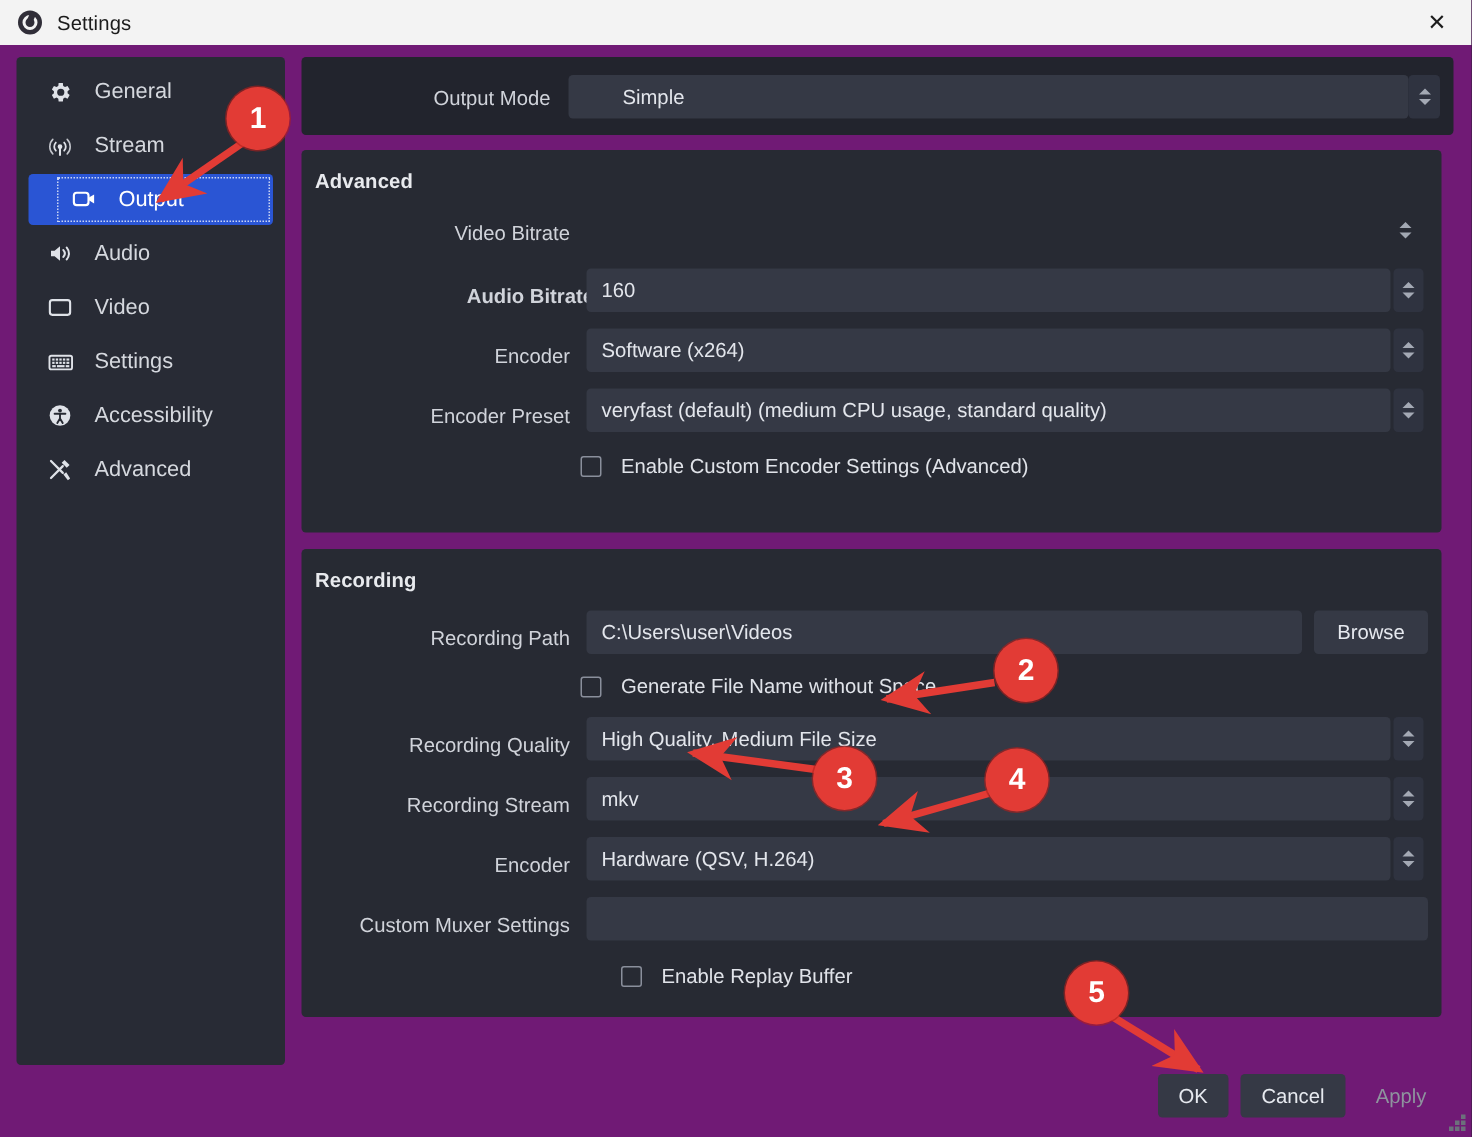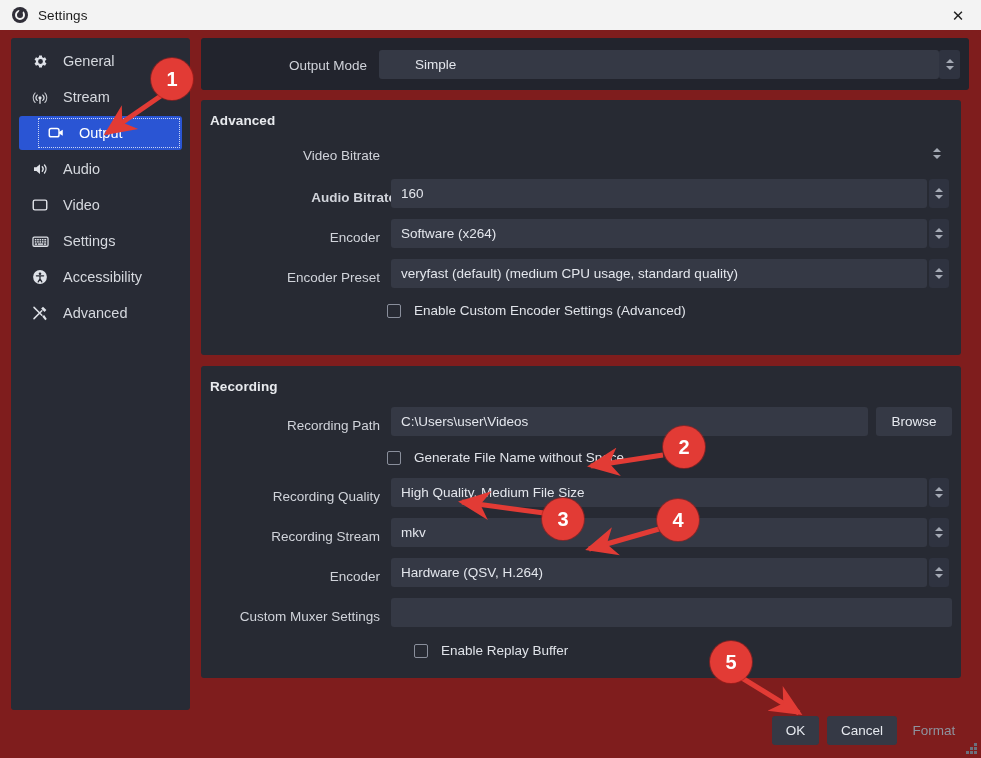--- a/index.html
+++ b/index.html
@@ -38,21 +38,21 @@
   .tb-close{
     position:absolute;right:0;top:0;width:46px;height:30px;
     display:flex;align-items:center;justify-content:center;
     color:#1b1b1b;font-size:15px;line-height:1;
     cursor:default;
   }
 
   
   .body-wrap{
     position:absolute;left:0;top:30px;width:981px;height:728px;
-    background:#7f1d1d;
+    background:#701a75;
   }
 
   
   .sidebar{
     position:absolute;left:11px;top:8px;width:179px;height:672px;
     background:#282b35;
     border-radius:3px;
   }
   .side-item{
     position:absolute;left:8px;width:163px;height:34px;
@@ -355,21 +355,21 @@
     <div class="field plain" style="left:190px;top:232px;width:561px;height:29px;"></div>
 
     <div class="cbrow" style="left:186px;top:277px;padding-left:27px;">
       <span class="cbox"></span>
       <span class="cblabel">Enable Replay Buffer</span>
     </div>
   </div>
 
   <div class="btn" style="left:772px;top:686px;width:47px;height:29px;">OK</div>
   <div class="btn" style="left:827px;top:686px;width:70px;height:29px;">Cancel</div>
-  <div class="btn apply" style="left:903px;top:686px;width:62px;height:29px;">Format</div>
+  <div class="btn apply" style="left:903px;top:686px;width:62px;height:29px;">Apply</div>
 
   <div class="grip">
     <i style="right:0;bottom:0;"></i>
     <i style="right:4px;bottom:0;"></i>
     <i style="right:8px;bottom:0;"></i>
     <i style="right:0;bottom:4px;"></i>
     <i style="right:4px;bottom:4px;"></i>
     <i style="right:0;bottom:8px;"></i>
   </div>
 </div>

